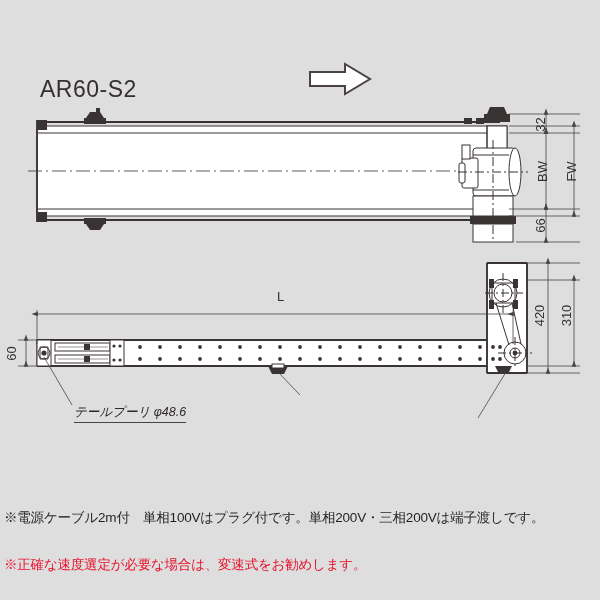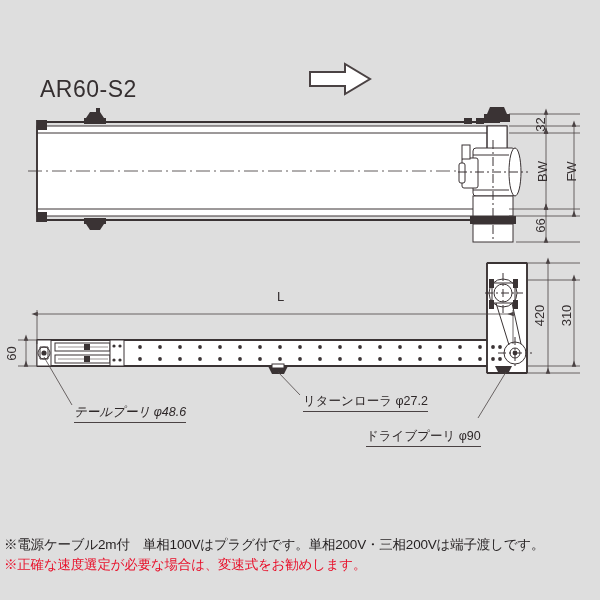--- a/index.html
+++ b/index.html
@@ -48,21 +48,21 @@
     border-bottom: 1px solid #4a4243;
     padding-bottom: 1px;
   }
   .note {
     position: absolute;
     left: 4px;
     font-size: 13.5px;
     white-space: nowrap;
     letter-spacing: -0.2px;
   }
-  .note-1 { top: 536px; color: #231f20; }
+  .note-1 { top: 509px; color: #231f20; }
   .note-2 { top: 556px; color: #e8102a; text-align: center; }
   svg { display: block; }
 </style>
 </head>
 <body>
 
 <div id="sheet">
 
   <div class="model-title">AR60-S2</div>
 
@@ -304,19 +304,17 @@
   <div class="dim-label vert" style="left:532px; top:164px;">BW</div>
   <div class="dim-label vert" style="left:561px; top:164px;">FW</div>
   <div class="dim-label vert" style="left:533px; top:218px;">66</div>
 
   <div class="dim-label vert" style="left:529px; top:308px;">420</div>
   <div class="dim-label vert" style="left:556px; top:308px;">310</div>
   <div class="dim-label vert" style="left:4px; top:346px;">60</div>
   <div class="dim-label" style="left:277px; top:289px;">L</div>
 
   <div class="callout" style="left:74px; top:404px;font-style:italic;">テールプーリ φ48.6</div>
-  <div class="callout" style="left:303px; top:393px;">リターンローラ φ27.2</div>
-  <div class="callout" style="left:366px; top:428px;">ドライブプーリ φ90</div>
 
   <div class="note note-1">※電源ケーブル2m付　単相100Vはプラグ付です。単相200V・三相200Vは端子渡しです。</div>
   <div class="note note-2">※正確な速度選定が必要な場合は、変速式をお勧めします。</div>
 
 </div>
 
 </body></html>

